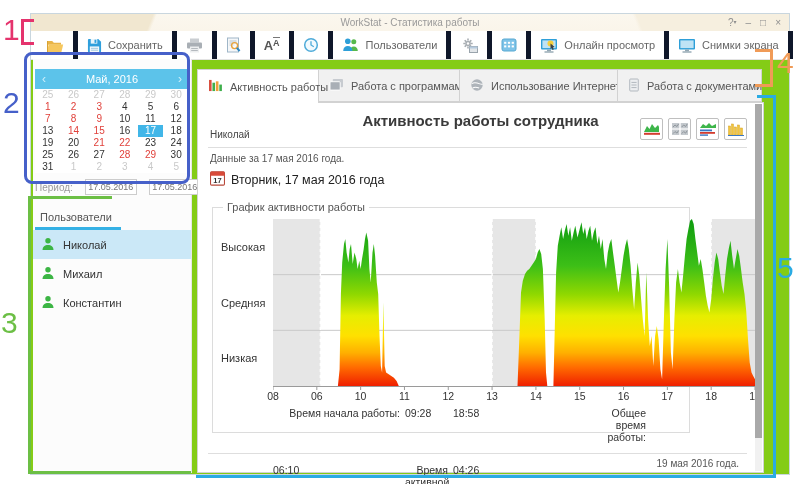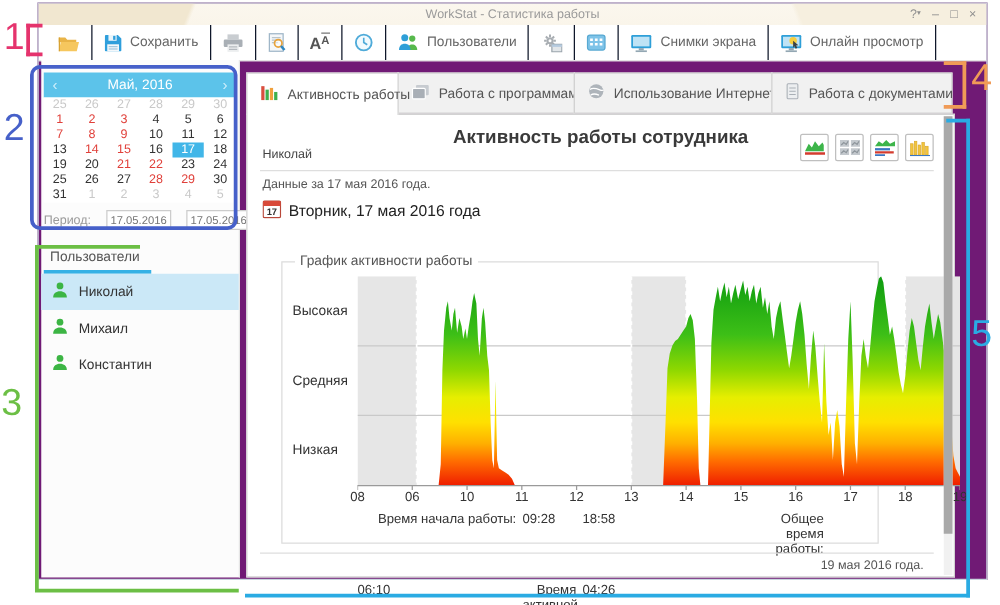--- a/index.html
+++ b/index.html
@@ -1,36 +1,36 @@
 <!DOCTYPE html>
 <html><head>
 <meta charset="utf-8">
 <style>
   html,body{margin:0;padding:0;}
   .page{position:relative;width:800px;height:484px;background:#ffffff;overflow:hidden;
         font-family:"Liberation Sans",sans-serif;-webkit-font-smoothing:antialiased;}
 
   
-  .window{position:absolute;left:30px;top:2px;width:760px;height:462px;background:#701a75;
+  .window{position:absolute;left:30px;top:13px;width:760px;height:462px;background:#84cc16;
           border:1px solid #c9d6de;box-sizing:border-box;}
   .titlebar{position:absolute;left:0;top:0;right:0;height:17px;
             background:
               linear-gradient(112deg, #f1e7d0 0%, #f1e7d0 16%, rgba(241,231,208,0) 16.5%),
               linear-gradient(248deg, #f6efdf 0%, #f6efdf 20%, rgba(246,239,223,0) 20.5%),
               linear-gradient(180deg,#fbf7ee,#faf5ea);
             font-size:10px;color:#9a9a9a;text-align:center;line-height:17px;}
   .winctl{position:absolute;right:8px;top:0;height:17px;display:flex;gap:9px;align-items:center;
           color:#8f8f8f;font-size:10px;line-height:17px;}
   .winctl span{cursor:default;}
   .tinycaret{font-size:6px;vertical-align:2px;}
 
   
   .toolbar{position:absolute;left:0;top:17px;right:0;height:28px;background:#fff;
            border-bottom:1px solid #e3e3e3;display:flex;align-items:stretch;padding-left:6px;}
-  .tbtn{display:flex;align-items:center;gap:6px;padding:0 9px;border-right:1px solid #0f172a;
+  .tbtn{display:flex;align-items:center;gap:6px;padding:0 9px;border-right:5px solid #0f172a;
         font-size:11px;color:#666;white-space:nowrap;}
   .tbtn svg{display:block;}
   .aa{font-size:13px;color:#555;font-weight:bold;}
   .aa .aa2{font-size:9px;border-top:1px solid #777;vertical-align:top;}
 
   
   .sidebar{position:absolute;left:2px;top:45px;bottom:1px;width:158px;background:#fcfcfc;
            border-right:1px solid #e6e6e6;}
   
   .calendar{position:absolute;left:2px;top:10px;width:154px;font-size:10px;}
@@ -69,21 +69,21 @@
   .c-title{margin:0;padding-top:9px;text-align:center;font-size:15px;font-weight:bold;color:#3a3a3a;}
   .c-subj{position:absolute;left:12px;top:26px;font-size:10px;color:#444;}
   .chart-btns{position:absolute;right:16px;top:15px;display:flex;gap:5px;}
   .cbtn{width:23px;height:22px;background:#fff;border:1px solid #bfbfbf;border-radius:2px;
         display:flex;align-items:center;justify-content:center;padding:0;}
   .hr1{position:absolute;left:10px;right:16px;top:44px;border-top:1px solid #dedede;}
   .data-for{position:absolute;left:12px;top:50px;font-size:10px;color:#555;}
   .date-row{position:absolute;left:12px;top:68px;display:flex;align-items:center;gap:6px;
             font-size:12.5px;color:#222;}
   .grp{position:absolute;left:10px;top:94px;width:478px;height:232px;border:1px solid #dcdcdc;
-       margin:17px;padding:0;box-sizing:border-box;}
+       margin:4px;padding:0;box-sizing:border-box;}
   .grp legend{font-size:11px;color:#555;margin-left:10px;padding:0 4px;}
   .chart-wrap{position:relative;width:100%;height:100%;}
   .ylab{position:absolute;left:8px;font-size:11px;color:#333;}
   #act-chart{position:absolute;left:60px;top:6px;}
   .xlab{position:absolute;font-size:10.5px;color:#333;width:22px;text-align:center;top:177px;}
   .stats{position:absolute;left:60px;top:194px;display:grid;
          grid-template-columns:132px 48px 150px 48px;row-gap:21px;font-size:10.5px;color:#333;}
   .stats .lab{text-align:right;padding-right:5px;}
   .hr2{position:absolute;left:10px;right:16px;top:350px;border-top:1px solid #dedede;}
   .footer-date{position:absolute;right:24px;top:355px;font-size:10px;color:#555;}
@@ -217,38 +217,38 @@
                 <rect x="10.7" y="7.4" width="2.2" height="2"></rect>
               </g>
             </svg>
           </span>
       </div>
       <div class="tbtn">
         <span>
             <svg width="18" height="15" viewBox="0 0 18 15">
               <rect x="1" y="1" width="16" height="10.5" rx="1" fill="#2e9fd8"></rect>
               <rect x="2.4" y="2.4" width="13.2" height="7.7" fill="#bfe3f5"></rect>
-              <rect x="7" y="11.5" width="4" height="1.8" fill="#93a7b3"></rect>
-              <rect x="4.5" y="13.3" width="9" height="1.4" fill="#93a7b3"></rect>
-            </svg>
-          </span>
-        <span>Снимки экрана</span>
-      </div>
-      <div class="tbtn">
-        <span>
-            <svg width="18" height="15" viewBox="0 0 18 15">
-              <rect x="1" y="1" width="16" height="10.5" rx="1" fill="#2e9fd8"></rect>
-              <rect x="2.4" y="2.4" width="13.2" height="7.7" fill="#bfe3f5"></rect>
               <circle cx="10.5" cy="5.5" r="3" fill="#f5ce3e"></circle>
               <path d="M10.5 5.5l4.2 3.6-1.8.3.9 2-1.3.5-.9-2-1.1 1.2z" fill="#3b4247"></path>
               <rect x="7" y="11.5" width="4" height="1.8" fill="#93a7b3"></rect>
               <rect x="4.5" y="13.3" width="9" height="1.4" fill="#93a7b3"></rect>
             </svg>
           </span>
         <span>Онлайн просмотр</span>
+      </div>
+      <div class="tbtn">
+        <span>
+            <svg width="18" height="15" viewBox="0 0 18 15">
+              <rect x="1" y="1" width="16" height="10.5" rx="1" fill="#2e9fd8"></rect>
+              <rect x="2.4" y="2.4" width="13.2" height="7.7" fill="#bfe3f5"></rect>
+              <rect x="7" y="11.5" width="4" height="1.8" fill="#93a7b3"></rect>
+              <rect x="4.5" y="13.3" width="9" height="1.4" fill="#93a7b3"></rect>
+            </svg>
+          </span>
+        <span>Снимки экрана</span>
       </div>
     </div>
 
     <div class="sidebar">
       <div class="calendar">
         <div class="cal-head">
           <span class="cal-arrow">‹</span>
           <span>Май, 2016</span>
           <span class="cal-arrow">›</span>
         </div>

